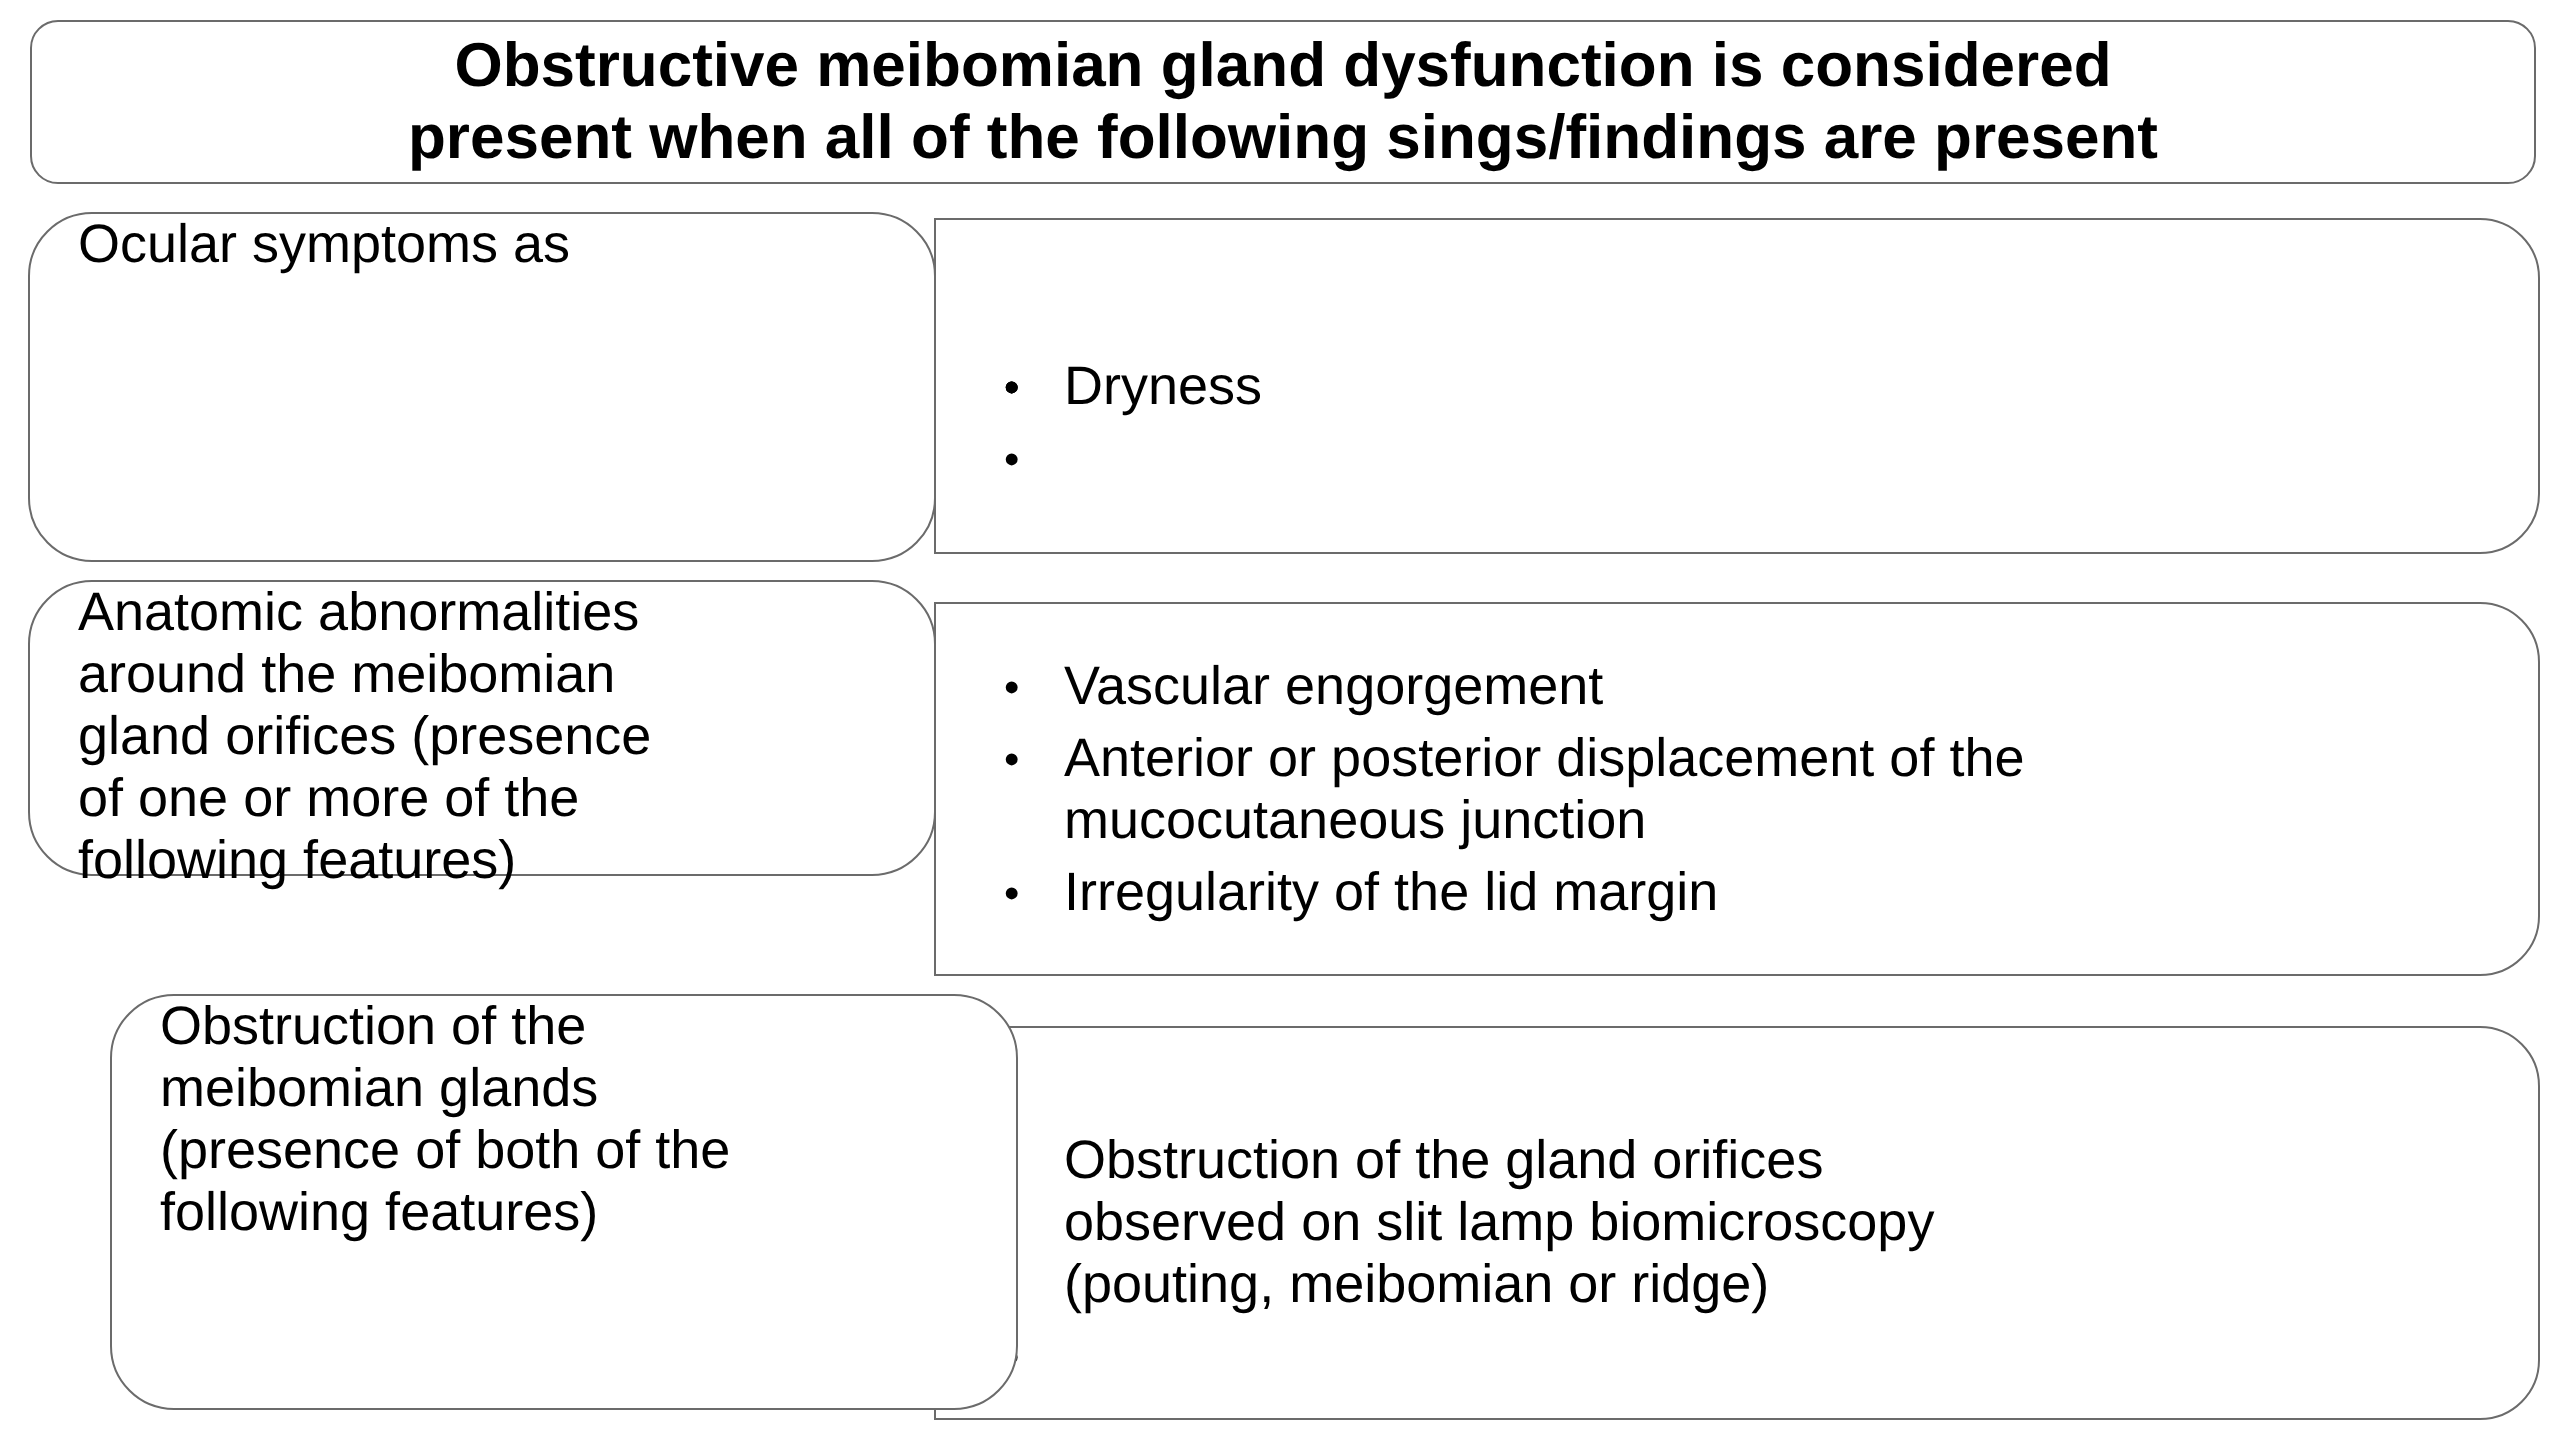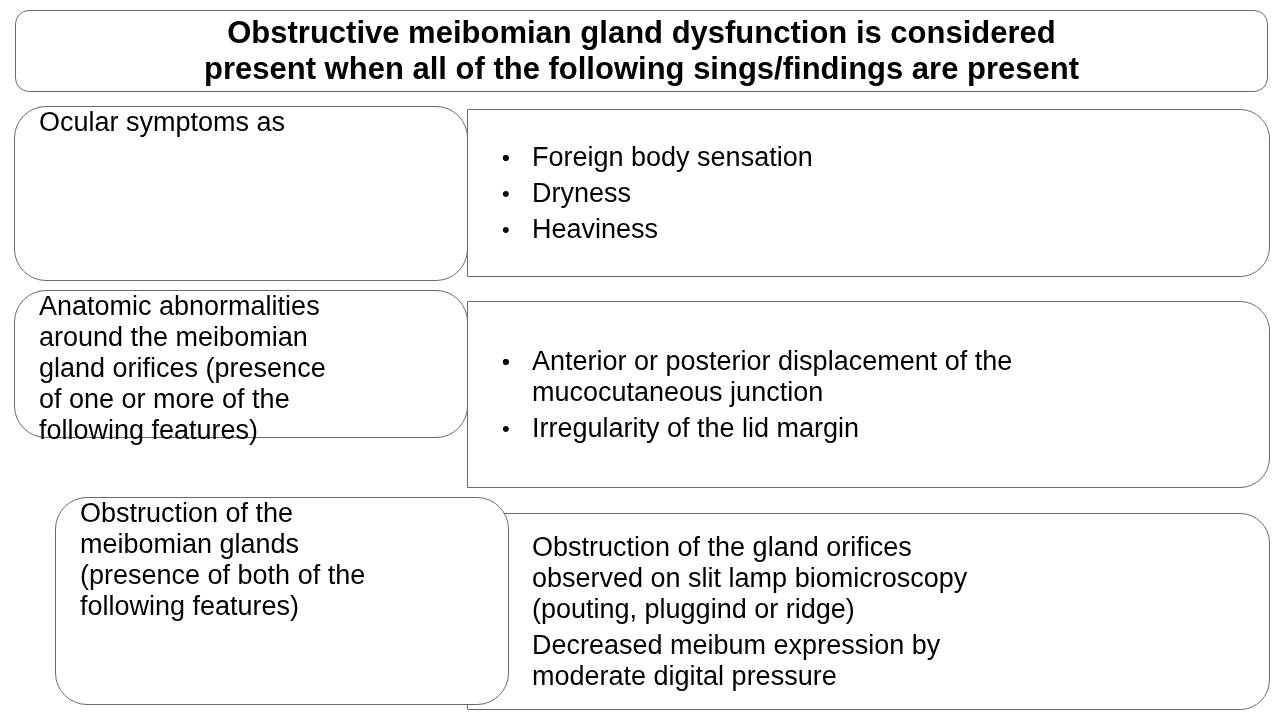--- a/index.html
+++ b/index.html
@@ -100,49 +100,48 @@
   <div>Obstructive meibomian gland dysfunction is considered</div>
   <div>present when all of the following sings/findings are present</div>
 </div>
 
 <div class="label-box" id="row1-label">
   <span class="label-text">Ocular symptoms as</span>
 </div>
 <div class="items-box" id="row1-items">
   <ul>
     <li><span class="bullet">•</span></li>
-    <li><span class="bullet">•</span><span>Foreign body sensation</span></li>
+    <li><span class="bullet">•</span></li>
     <li><span class="bullet">•</span><span>Dryness</span></li>
-    <li><span class="bullet">•</span><span>Heaviness</span></li>
+    <li><span class="bullet">•</span></li>
   </ul>
 </div>
 
 <div class="label-box" id="row2-label">
   <span class="label-text">Anatomic abnormalities
 around the meibomian
 gland orifices (presence
 of one or more of the
 following  features)</span>
 </div>
 <div class="items-box" id="row2-items">
   <ul>
-    <li><span class="bullet">•</span></li>
+    <li><span class="bullet">•</span><span>Vascular engorgement</span></li>
     <li><span class="bullet">•</span><span>Anterior or posterior displacement of the
 mucocutaneous junction</span></li>
     <li><span class="bullet">•</span><span>Irregularity of the lid margin</span></li>
   </ul>
 </div>
 
 <div class="label-box" id="row3-label">
   <span class="label-text">Obstruction of the
 meibomian glands
 (presence of both of the
 following features)</span>
 </div>
 <div class="items-box" id="row3-items">
   <ul>
     <li><span class="bullet">•</span><span>Obstruction of the gland orifices
 observed on slit lamp biomicroscopy
-(pouting, pluggind or ridge)</span></li>
-    <li><span class="bullet">•</span><span>Decreased meibum expression by
-moderate digital pressure</span></li>
+(pouting, meibomian or ridge)</span></li>
+    <li><span class="bullet">•</span></li>
   </ul>
 </div>
 
 </body></html>

